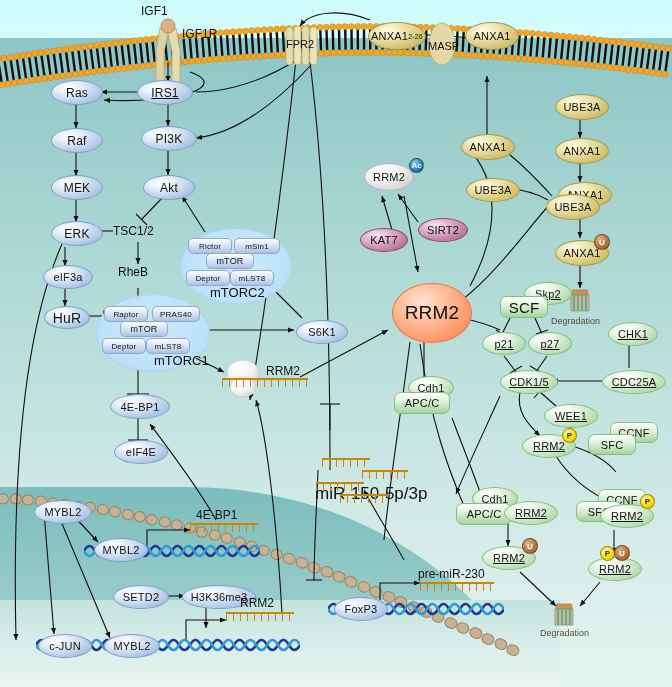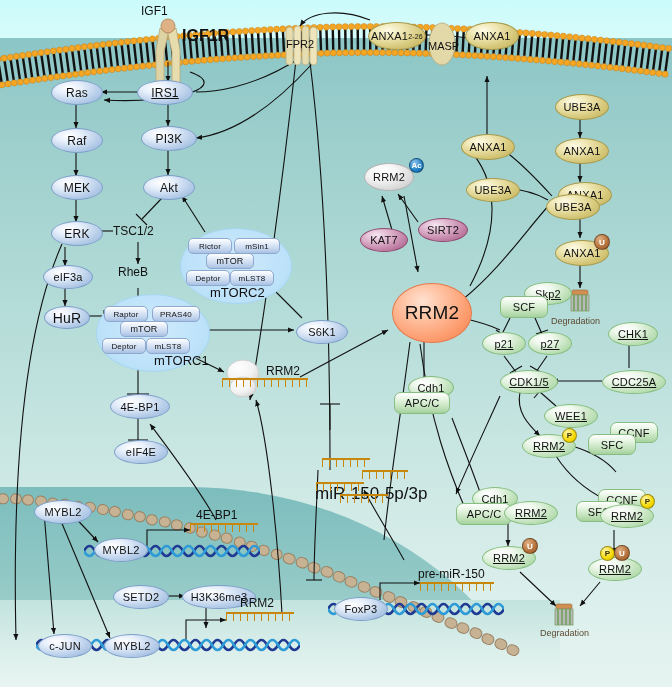--- a/index.html
+++ b/index.html
@@ -692,21 +692,21 @@
       <rect x="286" y="27" width="7" height="38" rx="3.5" fill="#e5dcb0" stroke="#b6a878" stroke-width="0.7"></rect>
       <rect x="294" y="26" width="7" height="39" rx="3.5" fill="#eee5bd" stroke="#b6a878" stroke-width="0.7"></rect>
       <rect x="302" y="26" width="7" height="39" rx="3.5" fill="#e5dcb0" stroke="#b6a878" stroke-width="0.7"></rect>
       <rect x="310" y="27" width="7" height="38" rx="3.5" fill="#eee5bd" stroke="#b6a878" stroke-width="0.7"></rect>
     </g>
 
     <ellipse cx="442" cy="44" rx="13" ry="21" fill="#e2d8a8" stroke="#b6a878" stroke-width="0.8"></ellipse>
   </svg>
 
   <div class="plain" style="left:141px;top:4px;font-size:12px;">IGF1</div>
-  <div class="plain" style="left:182px;top:27px;font-size:16px;font-weight:bold;">IGF1R</div>
+  <div class="plain" style="left:182px;top:27px;font-size:12px;">IGF1R</div>
   <div class="plain" style="left:286px;top:38px;font-size:11px;">FPR2</div>
   <div class="plain" style="left:428px;top:40px;font-size:11px;">MASP</div>
 
   <div class="node ov-olive" style="left:368px;top:22px;width:56px;height:26px;font-size:11px;">
     <span>ANXA1</span>
       <span class="sub">2-26</span>
   </div>
   <div class="node ov-olive" style="left:465px;top:22px;width:52px;height:26px;font-size:11px;">ANXA1</div>
 
   <div class="node ov-blue" style="left:51px;top:80px;width:50px;height:23px;">Ras</div>
@@ -796,21 +796,21 @@
     <rect x="3" y="1" width="16" height="5" rx="1.5" fill="#d08f52" stroke="#9e6a39" stroke-width="0.6"></rect>
     <rect x="2" y="6" width="18" height="16" fill="#b9b9b9" stroke="#7f9f6d" stroke-width="0.8"></rect>
     <line x1="5" y1="6" x2="5" y2="22" stroke="#66a04f" stroke-width="1.4"></line>
     <line x1="9" y1="6" x2="9" y2="22" stroke="#66a04f" stroke-width="1.4"></line>
     <line x1="13" y1="6" x2="13" y2="22" stroke="#66a04f" stroke-width="1.4"></line>
     <line x1="17" y1="6" x2="17" y2="22" stroke="#66a04f" stroke-width="1.4"></line>
   </svg>
   <div class="plain small" style="left:551px;top:316px;">Degradation</div>
 
   <div class="node ov-green" style="left:524px;top:282px;width:46px;height:21px;font-size:11px;">Skp2</div>
-  <div class="node rr-green" style="left:500px;top:296px;width:46px;height:20px;font-size:11px;">SCF</div>
+  <div class="node rr-green" style="left:500px;top:296px;width:46px;height:20px;font-size:15px;">SCF</div>
   <div class="node ov-green" style="left:482px;top:332px;width:42px;height:21px;font-size:11px;">p21</div>
   <div class="node ov-green" style="left:528px;top:332px;width:42px;height:21px;font-size:11px;">p27</div>
   <div class="node ov-green" style="left:500px;top:370px;width:56px;height:22px;font-size:11px;">CDK1/5</div>
   <div class="node ov-green" style="left:608px;top:322px;width:48px;height:22px;font-size:11px;">CHK1</div>
   <div class="node ov-green" style="left:602px;top:370px;width:62px;height:22px;font-size:11px;">CDC25A</div>
   <div class="node ov-green" style="left:544px;top:404px;width:52px;height:22px;font-size:11px;">WEE1</div>
 
   <div class="node ov-green" style="left:522px;top:434px;width:52px;height:22px;font-size:11px;">RRM2</div>
   <div class="badge badge-p" style="left:562px;top:428px;width:13px;height:13px;">P</div>
 
@@ -882,15 +882,15 @@
     <svg width="176" height="22" viewBox="0 0 176 22" preserveAspectRatio="none">
       <path d="M0 11 Q 5.5 1 11 11 T 22 11 T 33 11 T 44 11 T 55 11 T 66 11 T 77 11 T 88 11 T 99 11 T 110 11 T 121 11 T 132 11 T 143 11 T 154 11 T 165 11 T 176 11" stroke="#1f3a93" stroke-width="2.6" fill="none"></path>
       <path d="M0 11 Q 5.5 21 11 11 T 22 11 T 33 11 T 44 11 T 55 11 T 66 11 T 77 11 T 88 11 T 99 11 T 110 11 T 121 11 T 132 11 T 143 11 T 154 11 T 165 11 T 176 11" stroke="#2e9bd6" stroke-width="2.6" fill="none"></path>
     </svg>
   </div>
   <div class="node ov-blue" style="left:334px;top:597px;width:52px;height:22px;font-size:11px;">FoxP3</div>
   <div class="mrna" style="left:420px;top:582px;width:74px;">
       <div class="bar"></div>
       <div class="teeth"></div>
     </div>
-  <div class="plain" style="left:418px;top:567px;font-size:12px;">pre-miR-150</div>
+  <div class="plain" style="left:418px;top:567px;font-size:12px;">pre-miR-230</div>
 
 </div>
 
 </body></html>

